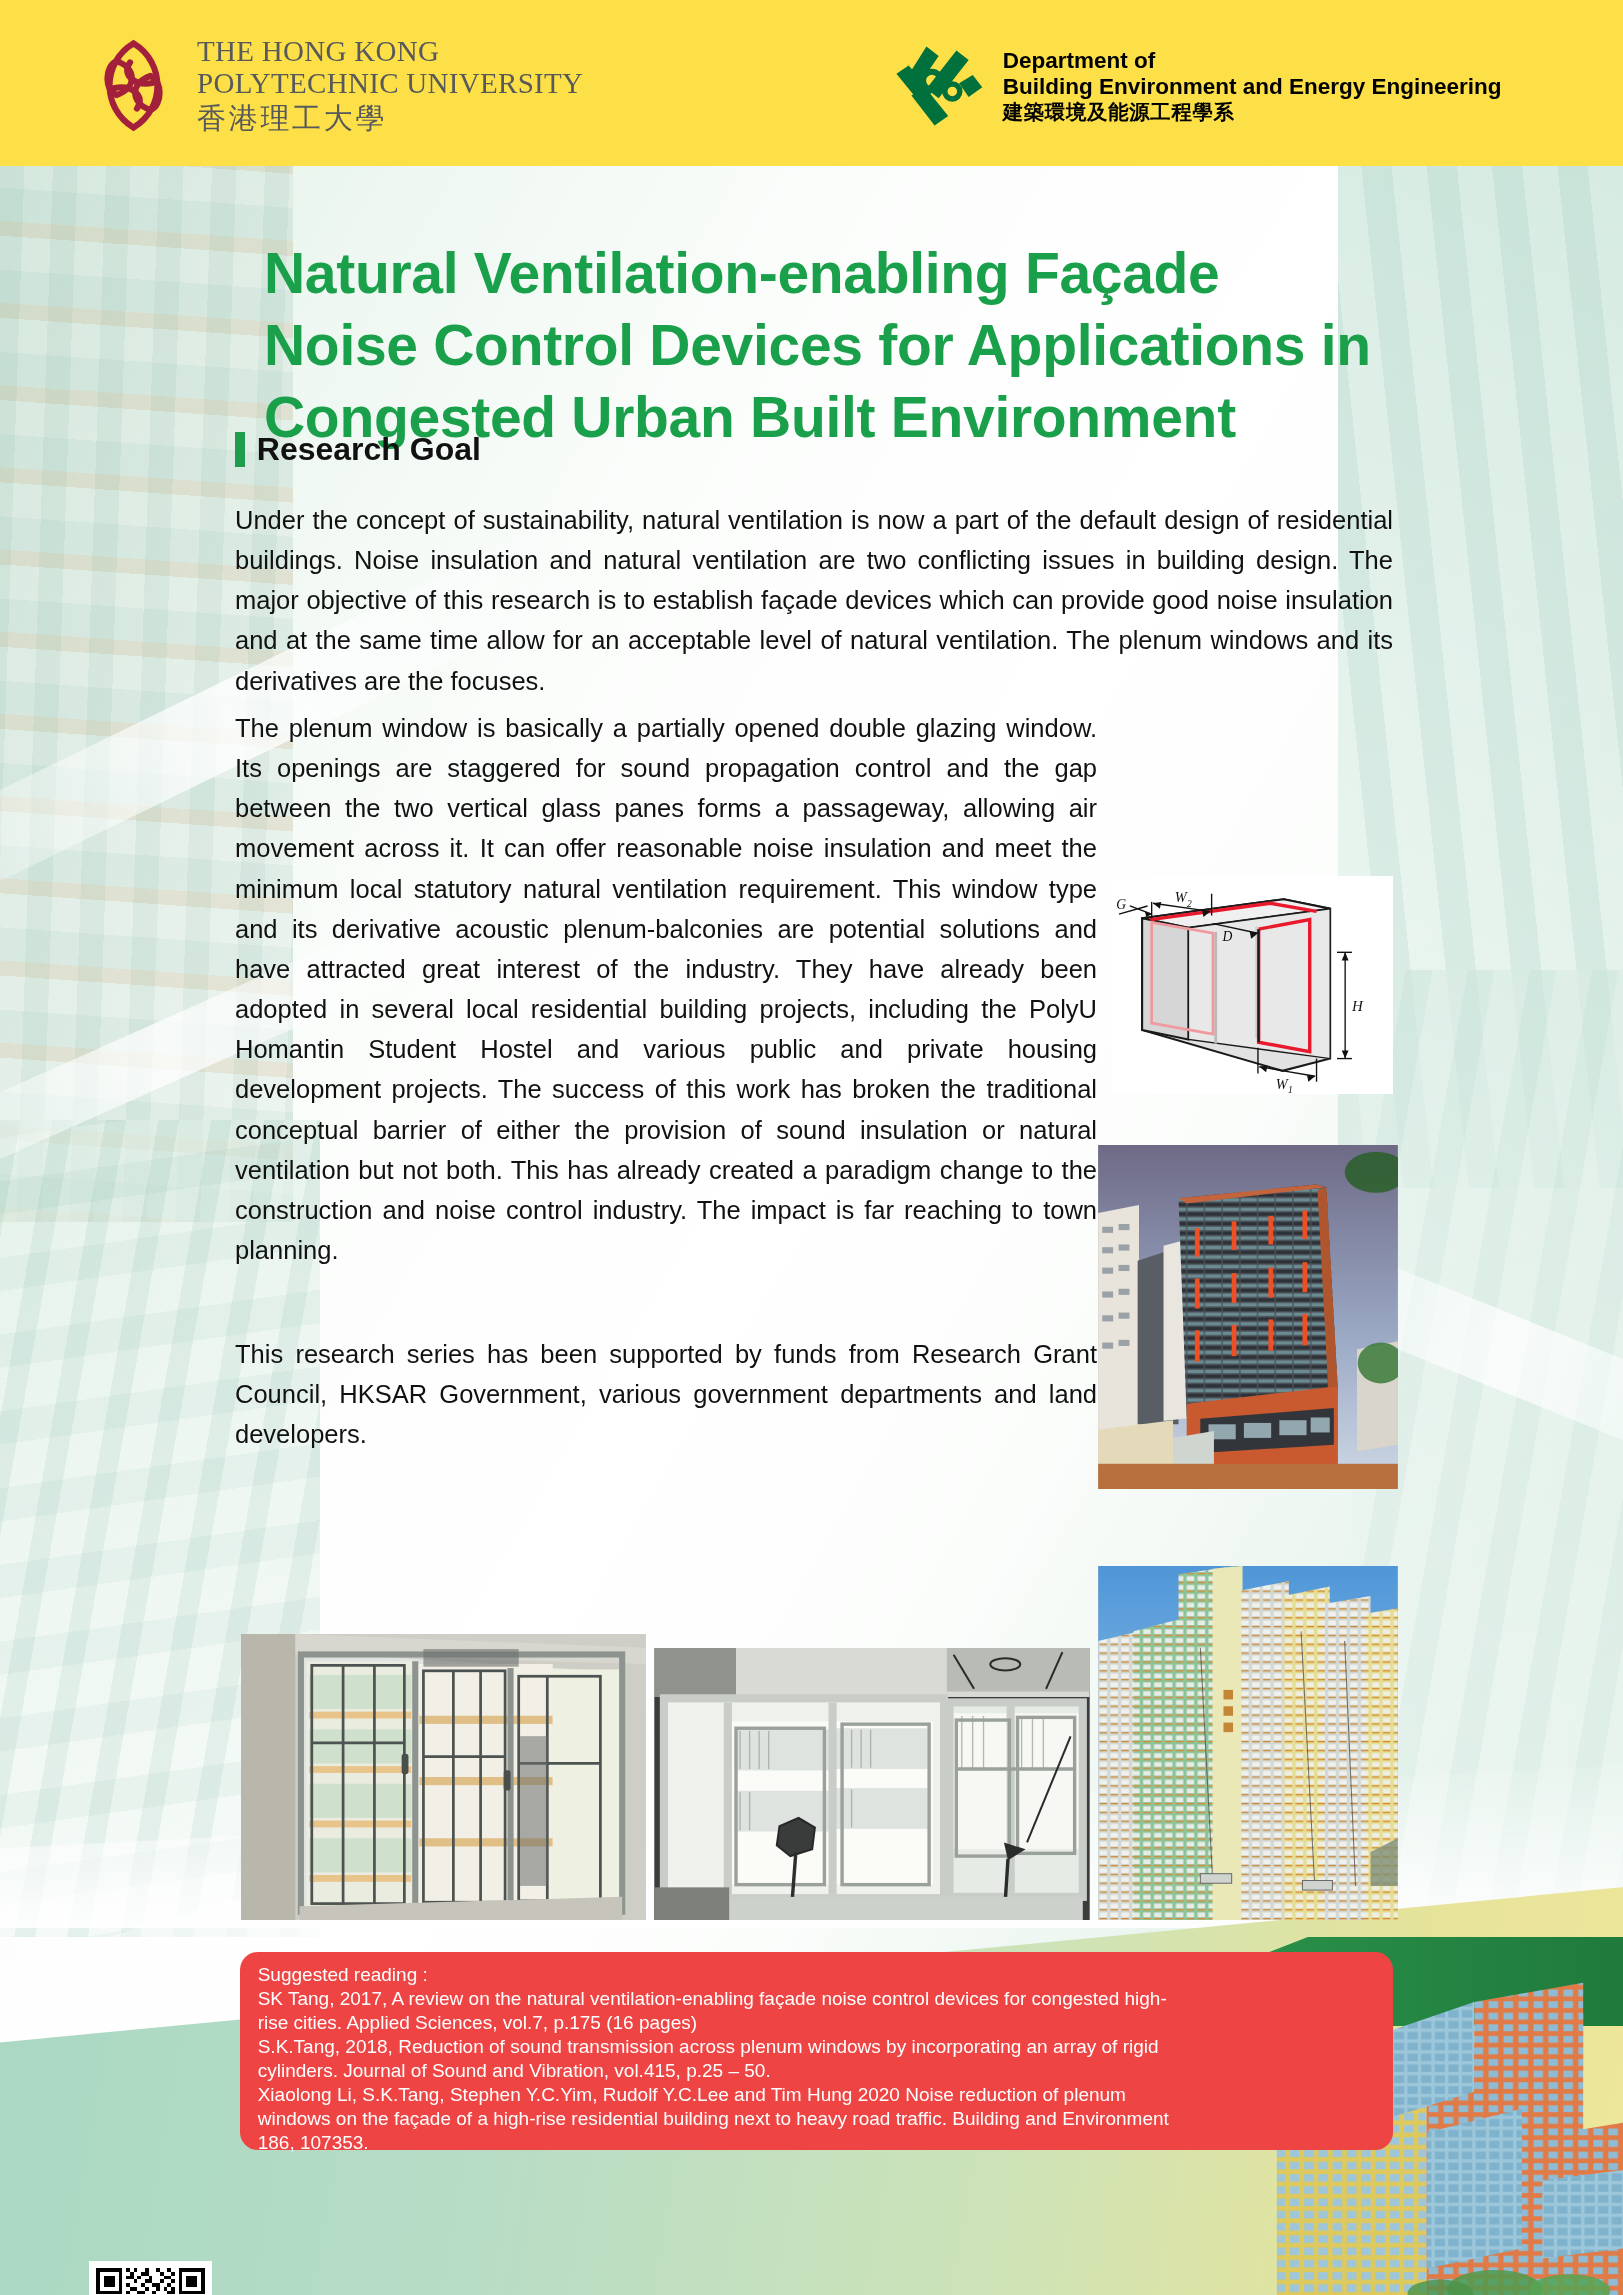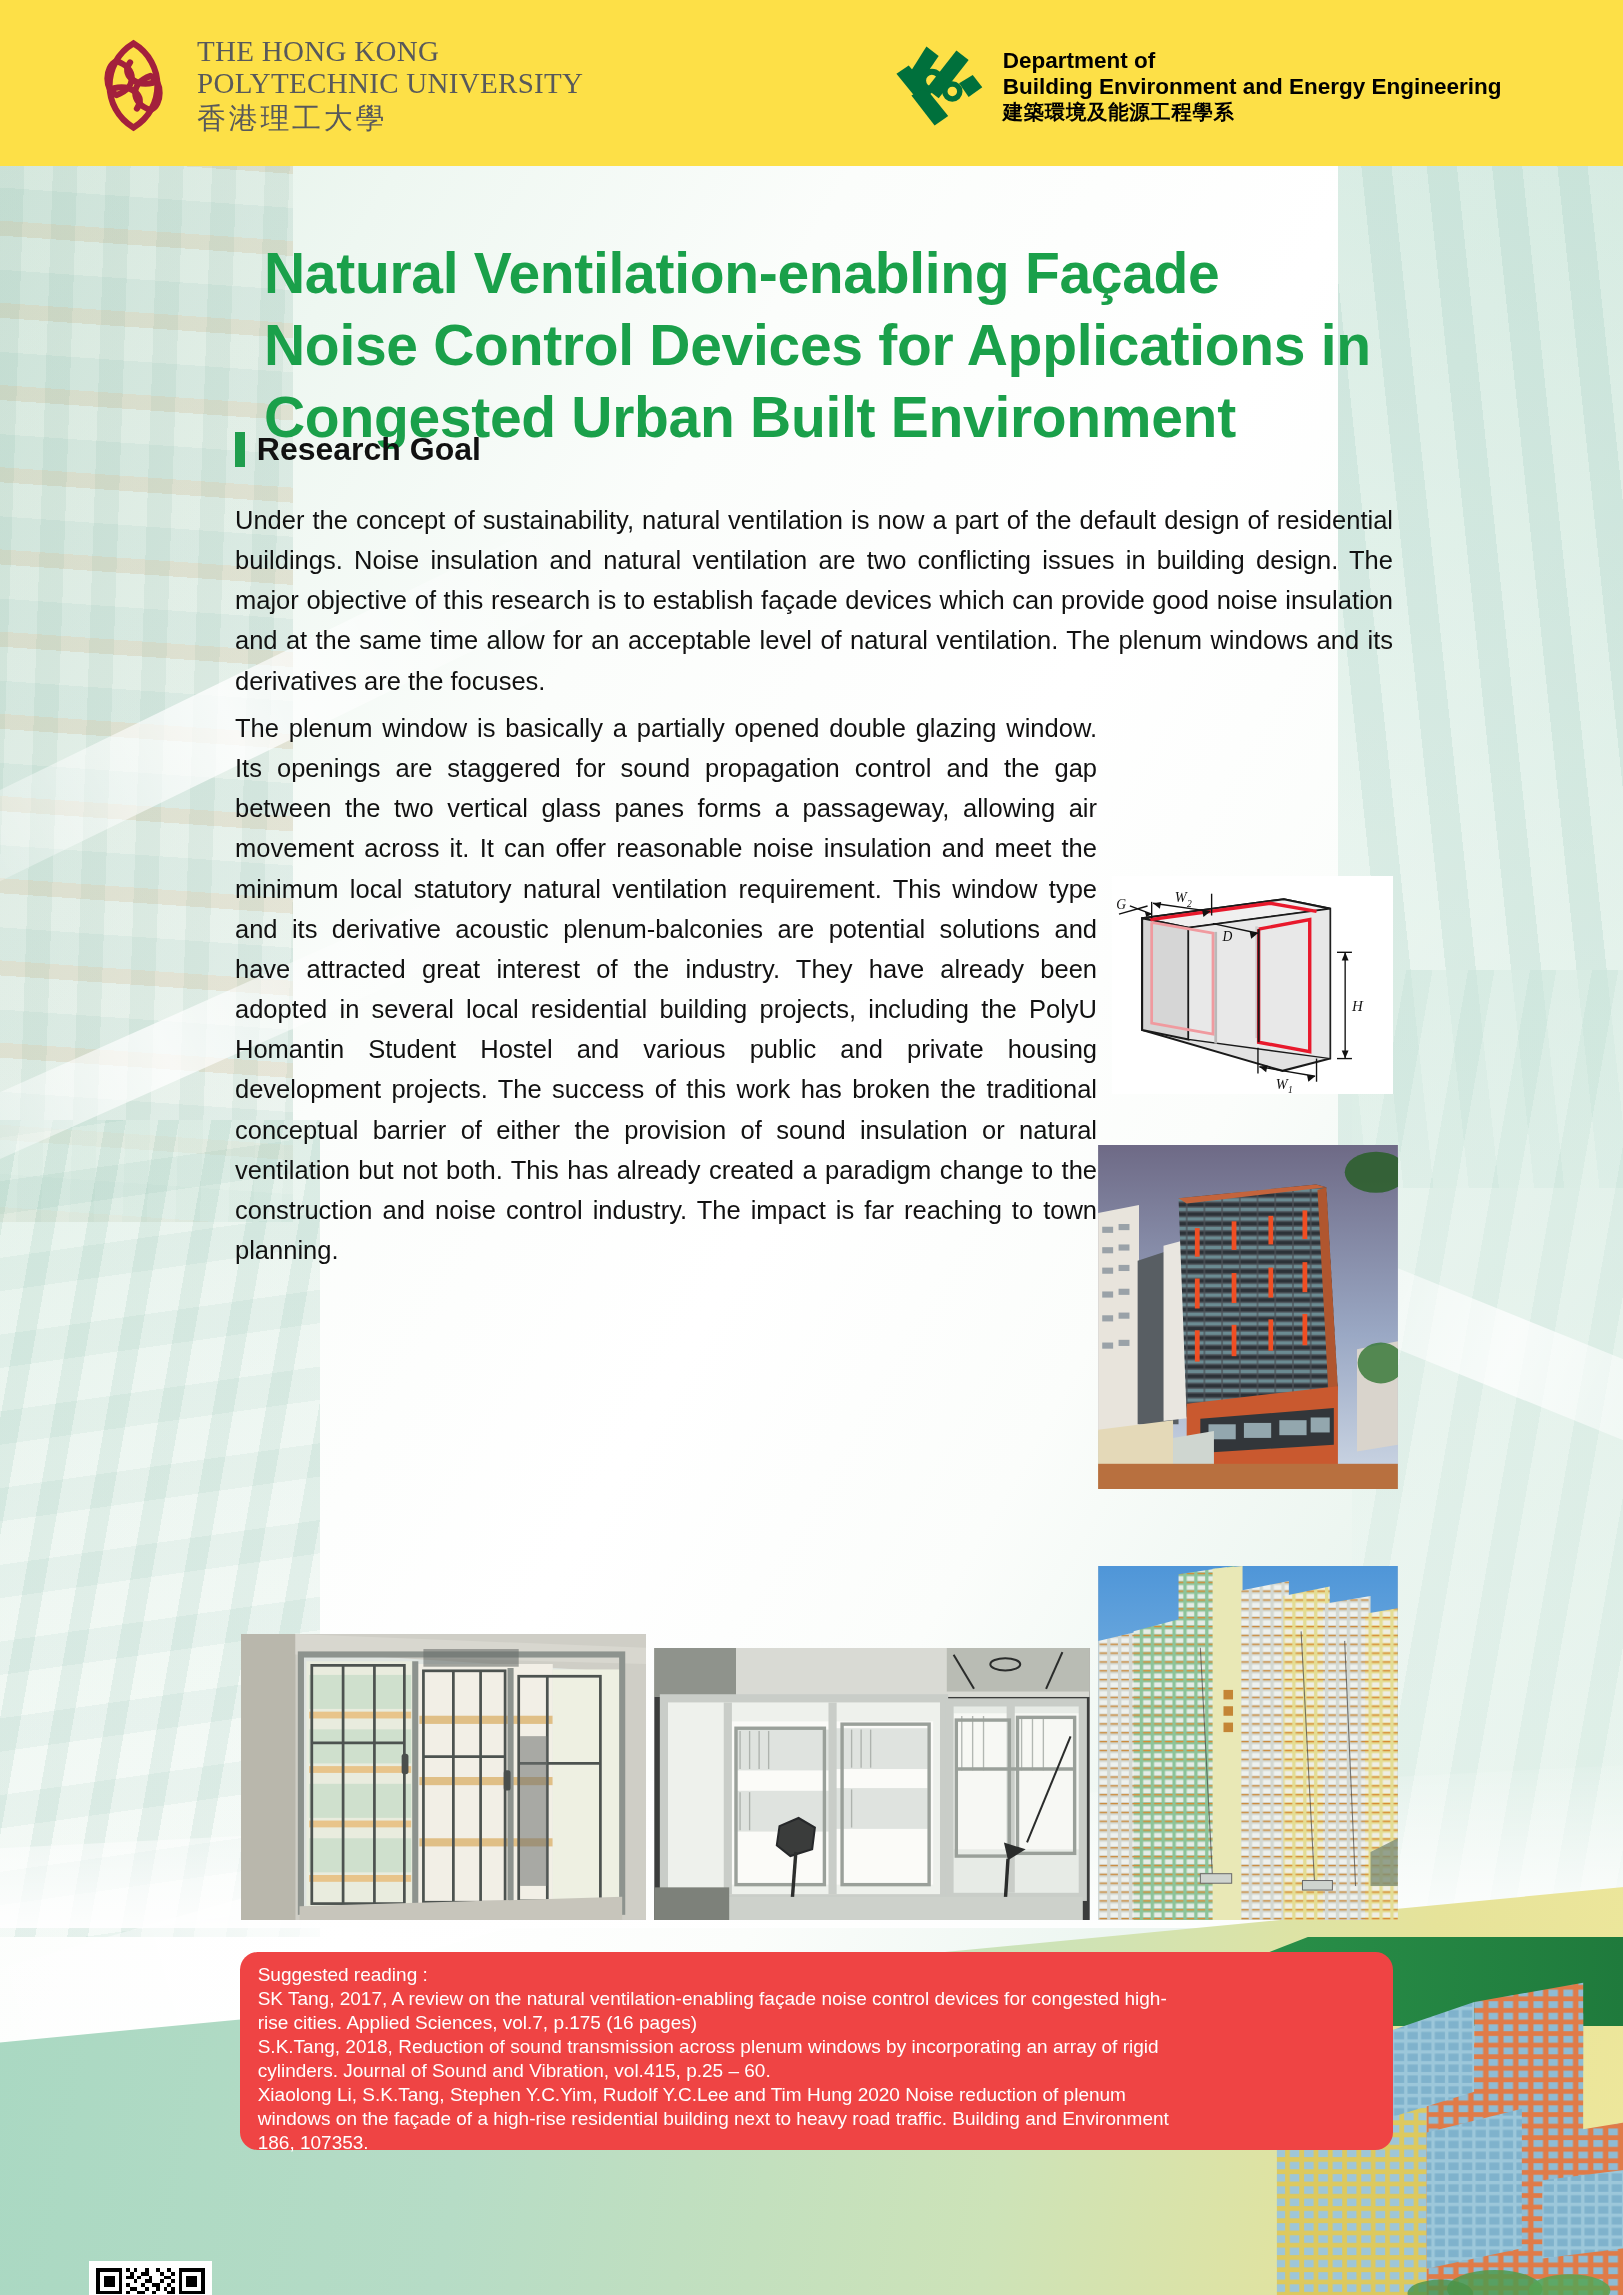--- a/index.html
+++ b/index.html
@@ -289,20 +289,21 @@
 
     <h1 class="title">Natural  Ventilation-enabling Façade Noise Control Devices for  Applications in  Congested Urban Built Environment</h1>
 
     <div class="section-head">
       <span class="green-bar"></span>
       <span class="section-title">Research Goal</span>
     </div>
 
     <p class="para p1">Under the concept of sustainability, natural ventilation is now a part of the default design of residential buildings. Noise insulation and natural ventilation are two conflicting issues in building design. The major objective of this research is to establish façade devices which can provide good noise insulation and at the same time allow for an acceptable level of natural ventilation.  The plenum windows and its derivatives are the focuses.</p>
     <p class="para p2">The plenum window is basically a partially opened double glazing window. Its openings are staggered for sound propagation control and the gap between the two vertical glass panes forms a passageway, allowing air movement across it. It can offer reasonable noise insulation and meet the minimum local statutory natural ventilation requirement. This window type and its derivative acoustic plenum-balconies are potential solutions and have attracted great interest of the industry. They have already been adopted in several local residential building projects, including the PolyU Homantin Student Hostel and various public and private housing development projects. The success of this work has broken the traditional conceptual barrier of either the provision of sound insulation or natural ventilation but not both. This has already created a paradigm change to the construction and noise control industry. The impact is far reaching to town planning.</p>
+    <p class="para p3">This research series has been supported by funds from Research Grant Council, HKSAR Government, various government departments and land developers.</p>
 
     <div class="diagram-panel">
       <svg width="281" height="218" viewBox="0 0 412 320" xmlns="http://www.w3.org/2000/svg">
 
         <polygon points="44,62 252,34 320,48 320,268 250,286 44,226" fill="#e2e2e2" stroke="#1a1a1a" stroke-width="3"></polygon>
         <polygon points="44,62 252,34 320,48 112,76" fill="#f0f0f0" stroke="#1a1a1a" stroke-width="3"></polygon>
         <polygon points="44,62 112,76 112,240 44,226" fill="#d6d6d6" stroke="#1a1a1a" stroke-width="3"></polygon>
         <polygon points="112,76 320,48 320,268 112,240" fill="#e8e8e8" stroke="#1a1a1a" stroke-width="2"></polygon>
 
         <line x1="152" y1="82" x2="152" y2="246" stroke="#b9b9b9" stroke-width="4"></line>
@@ -618,21 +619,21 @@
         <rect x="10" y="366" width="620" height="34" fill="#cdd1cb"></rect>
         <rect x="0" y="352" width="110" height="48" fill="#7d817a"></rect>
       </svg>
     </div>
 
     <div class="reading-box">
       <div class="reading-line">Suggested reading :</div>
       <div class="reading-line">SK Tang, 2017, A review on the natural ventilation-enabling façade noise control devices for congested high-</div>
       <div class="reading-line">rise cities. Applied Sciences, vol.7, p.175 (16 pages)</div>
       <div class="reading-line">S.K.Tang, 2018, Reduction of sound transmission across plenum windows by incorporating an array of rigid</div>
-      <div class="reading-line">cylinders. Journal of Sound and Vibration, vol.415, p.25 – 60.</div>
+      <div class="reading-line">cylinders. Journal of Sound and Vibration, vol.415, p.25 – 50.</div>
       <div class="reading-line">Xiaolong Li, S.K.Tang, Stephen Y.C.Yim, Rudolf Y.C.Lee and Tim Hung  2020  Noise reduction of plenum</div>
       <div class="reading-line">windows on the façade of a high-rise residential building next to heavy road traffic.  Building and Environment</div>
       <div class="reading-line">186, 107353.</div>
     </div>
 
     <div class="qr-box">
       <svg width="109" height="109" viewBox="0 0 29 29" shape-rendering="crispEdges" xmlns="http://www.w3.org/2000/svg">
         <rect width="29" height="29" fill="#fff"></rect>
         <g fill="#000">
           <rect x="0" y="0" width="7" height="1"></rect>

